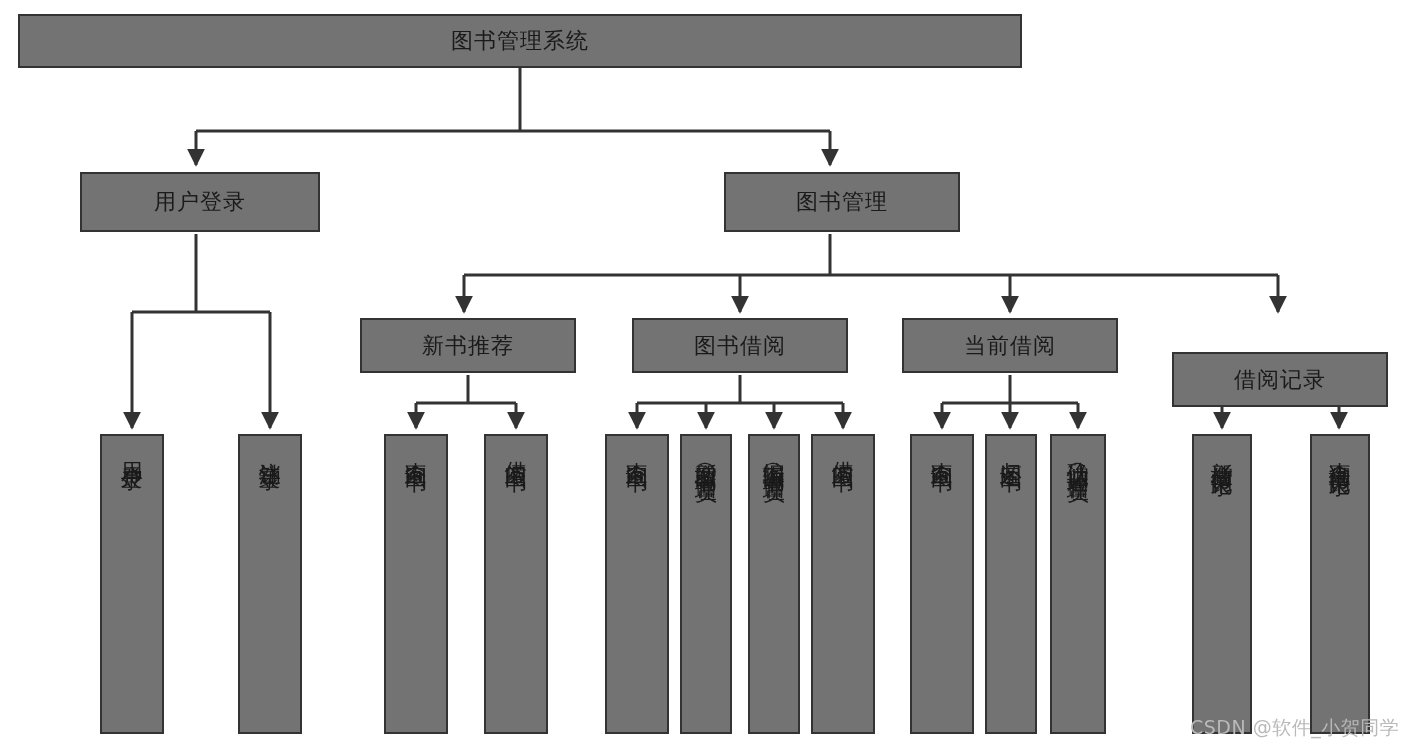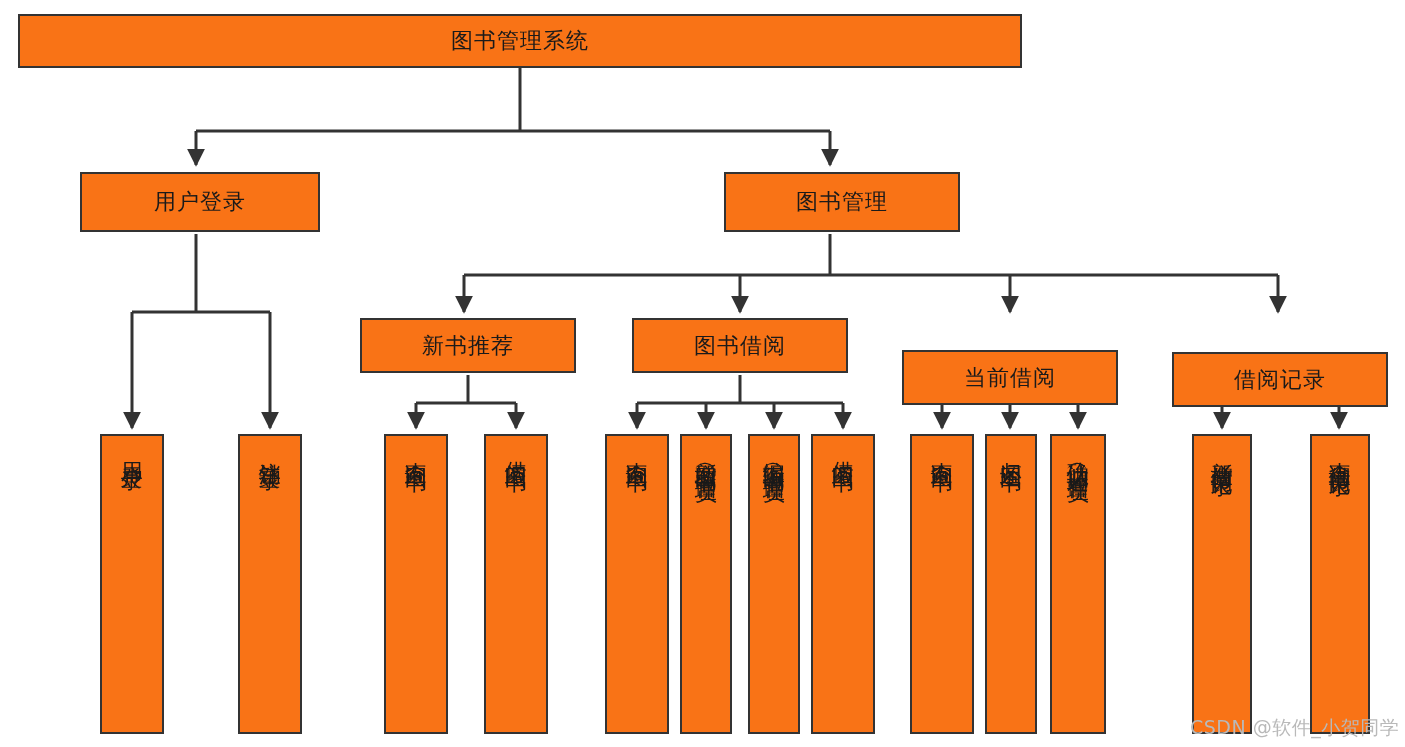--- a/index.html
+++ b/index.html
@@ -21,21 +21,21 @@
   #edge-layer {
     position: absolute;
     left: 0;
     top: 0;
     width: 1405px;
     height: 747px;
   }
   .node {
     position: absolute;
     box-sizing: border-box;
-    background: #f97316;
+    background: #737373;
     border: 2px solid #333333;
     display: flex;
     align-items: center;
     justify-content: center;
     z-index: 3;
   }
   .node-label {
     font-size: 22px;
     color: #1a1a1a;
     line-height: 1.25;
@@ -133,21 +133,21 @@
   </div>
 
   <div class="node" style="left:360px; top:318px; width:216px; height:55px;">
     <span class="node-label">新书推荐</span>
   </div>
 
   <div class="node" style="left:632px; top:318px; width:216px; height:55px;">
     <span class="node-label">图书借阅</span>
   </div>
 
-  <div class="node" style="left:902px; top:318px; width:216px; height:55px;margin-top:32px;">
+  <div class="node" style="left:902px; top:318px; width:216px; height:55px;">
     <span class="node-label">当前借阅</span>
   </div>
 
   <div class="node" style="left:1172px; top:318px; width:216px; height:55px;margin-top:34px;">
     <span class="node-label">借阅记录</span>
   </div>
 
   <div class="node node-vertical" style="left:100px; top:434px; width:64px; height:300px;">
     <span class="node-label">用户登录</span>
   </div>

